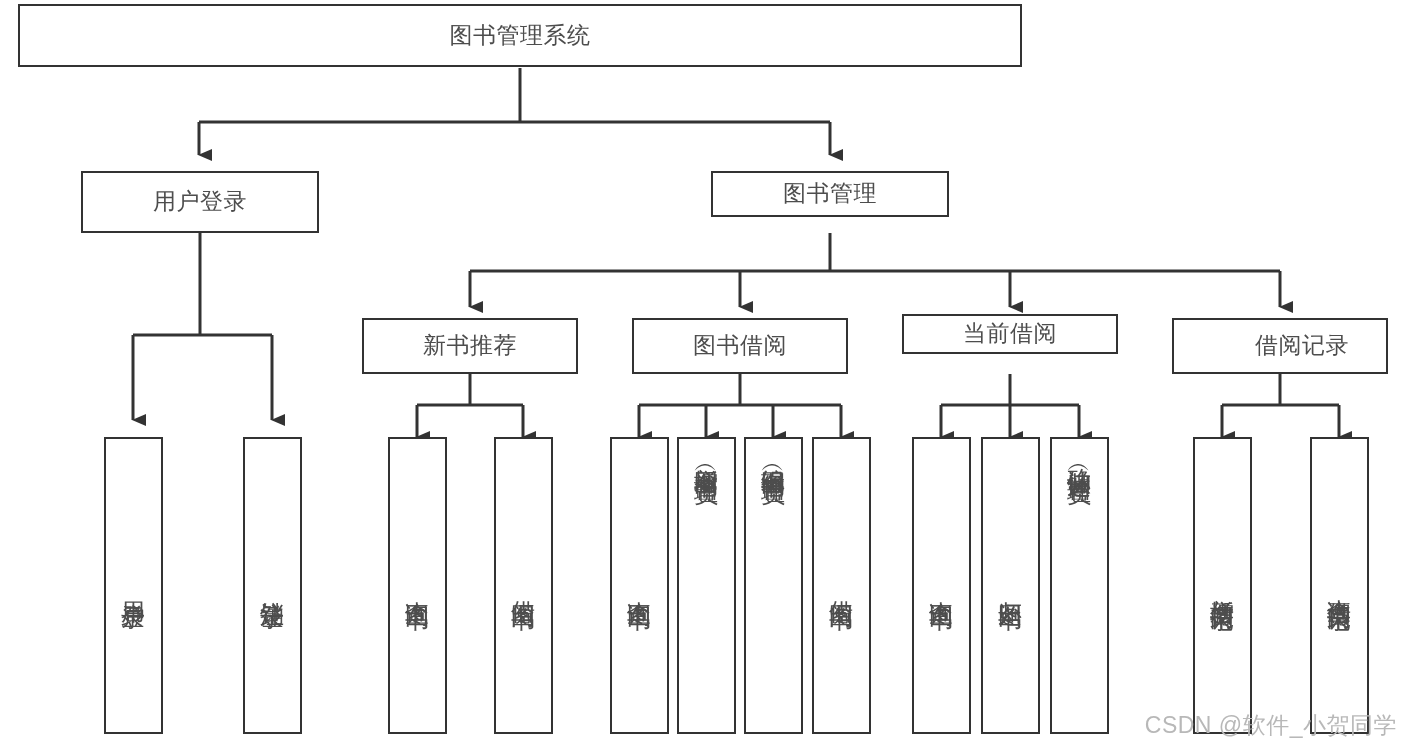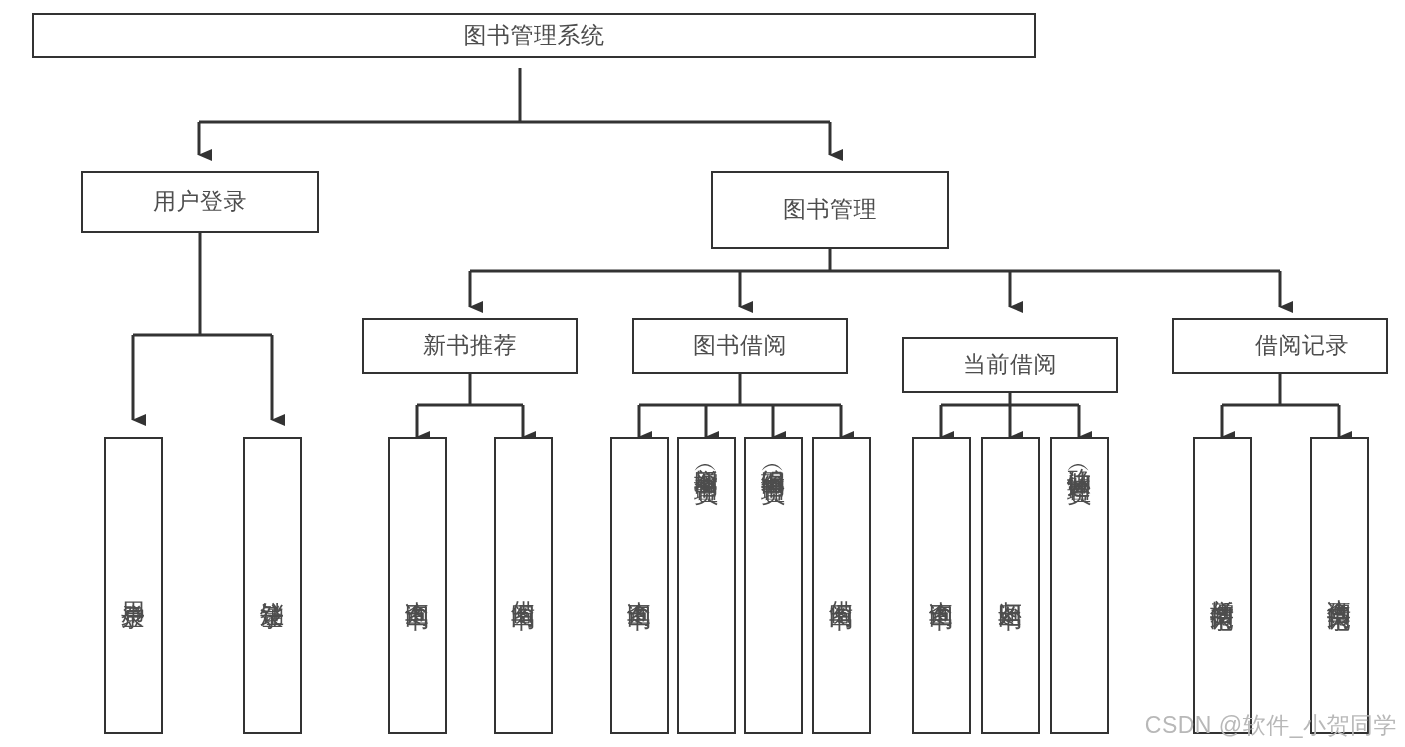--- a/index.html
+++ b/index.html
@@ -130,41 +130,41 @@
       <path d="M 1010 405 L 1010 437" marker-end="url(#arrow)"></path>
       <path d="M 1079 405 L 1079 437" marker-end="url(#arrow)"></path>
 
       <path d="M 1280 374 L 1280 405"></path>
       <path d="M 1222 405 L 1339 405"></path>
       <path d="M 1222 405 L 1222 437" marker-end="url(#arrow)"></path>
       <path d="M 1339 405 L 1339 437" marker-end="url(#arrow)"></path>
     </g>
   </svg>
 
-  <div class="node-box node-root node-horizontal" style="left:18px; top:13px; width:1004px; height:45px;margin-left:14px;">
+  <div class="node-box node-root node-horizontal" style="left:18px; top:4px; width:1004px; height:63px;">
     <span class="node-label">图书管理系统</span>
   </div>
 
   <div class="node-box node-horizontal" style="left:81px; top:171px; width:238px; height:62px;">
     <span class="node-label">用户登录</span>
   </div>
 
-  <div class="node-box node-horizontal" style="left:711px; top:171px; width:238px; height:78px;">
+  <div class="node-box node-horizontal" style="left:711px; top:171px; width:238px; height:46px;">
     <span class="node-label">图书管理</span>
   </div>
 
   <div class="node-box node-horizontal" style="left:362px; top:318px; width:216px; height:56px;">
     <span class="node-label">新书推荐</span>
   </div>
 
   <div class="node-box node-horizontal" style="left:632px; top:318px; width:216px; height:56px;">
     <span class="node-label">图书借阅</span>
   </div>
 
-  <div class="node-box node-horizontal" style="left:902px; top:337px; width:216px; height:56px;">
+  <div class="node-box node-horizontal" style="left:902px; top:314px; width:216px; height:40px;">
     <span class="node-label">当前借阅</span>
   </div>
 
   <div class="node-box node-horizontal" style="left:1172px; top:318px; width:216px; height:56px;padding-left:44px;">
     <span class="node-label">借阅记录</span>
   </div>
 
   <div class="node-box node-vertical centered" style="left:104px; top:437px; width:59px; height:297px;">
     <span class="node-label">用户登录</span>
   </div>

